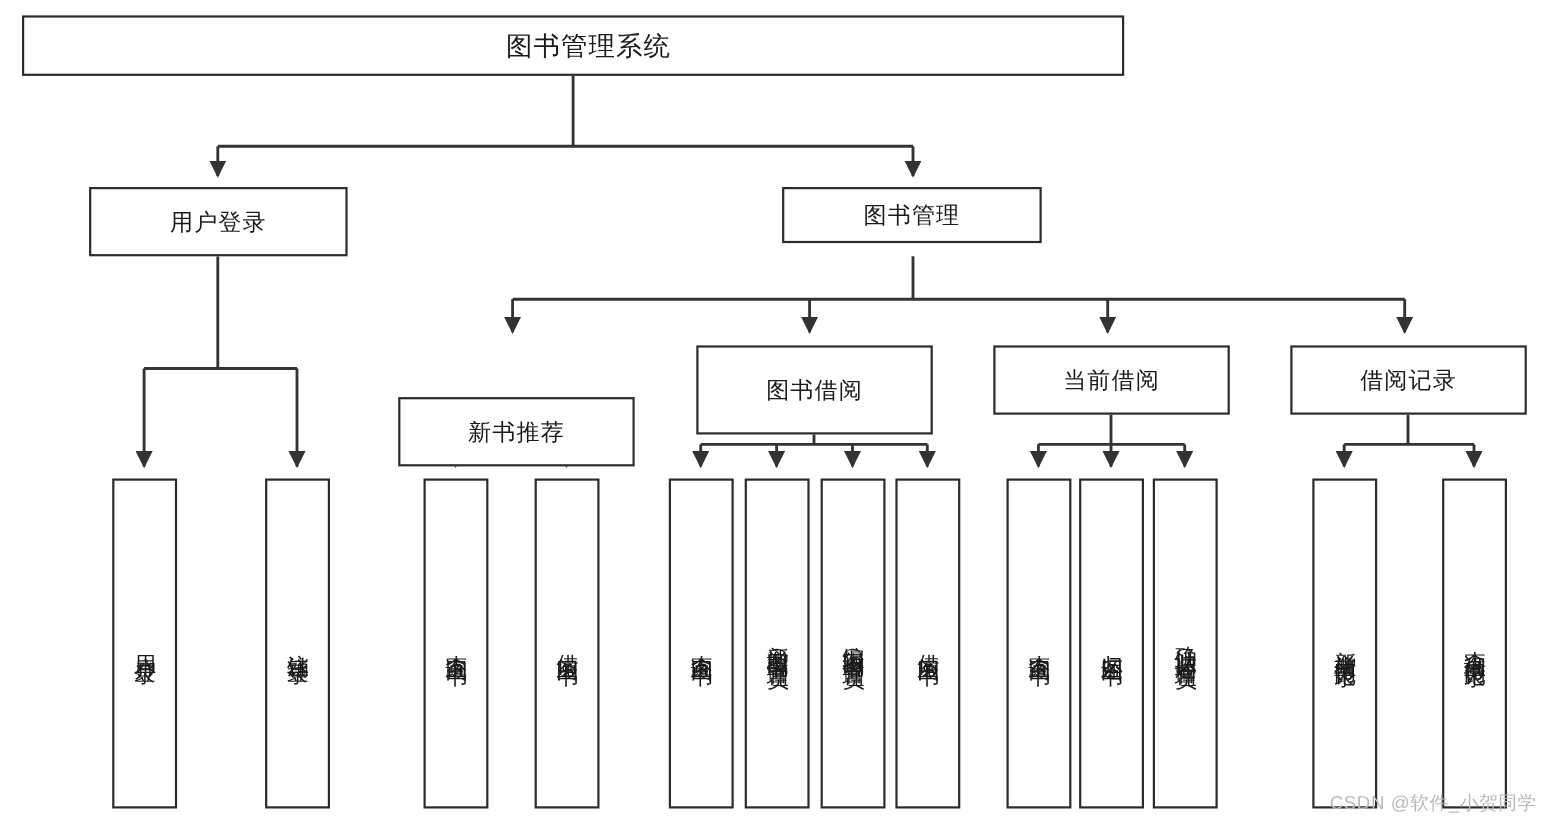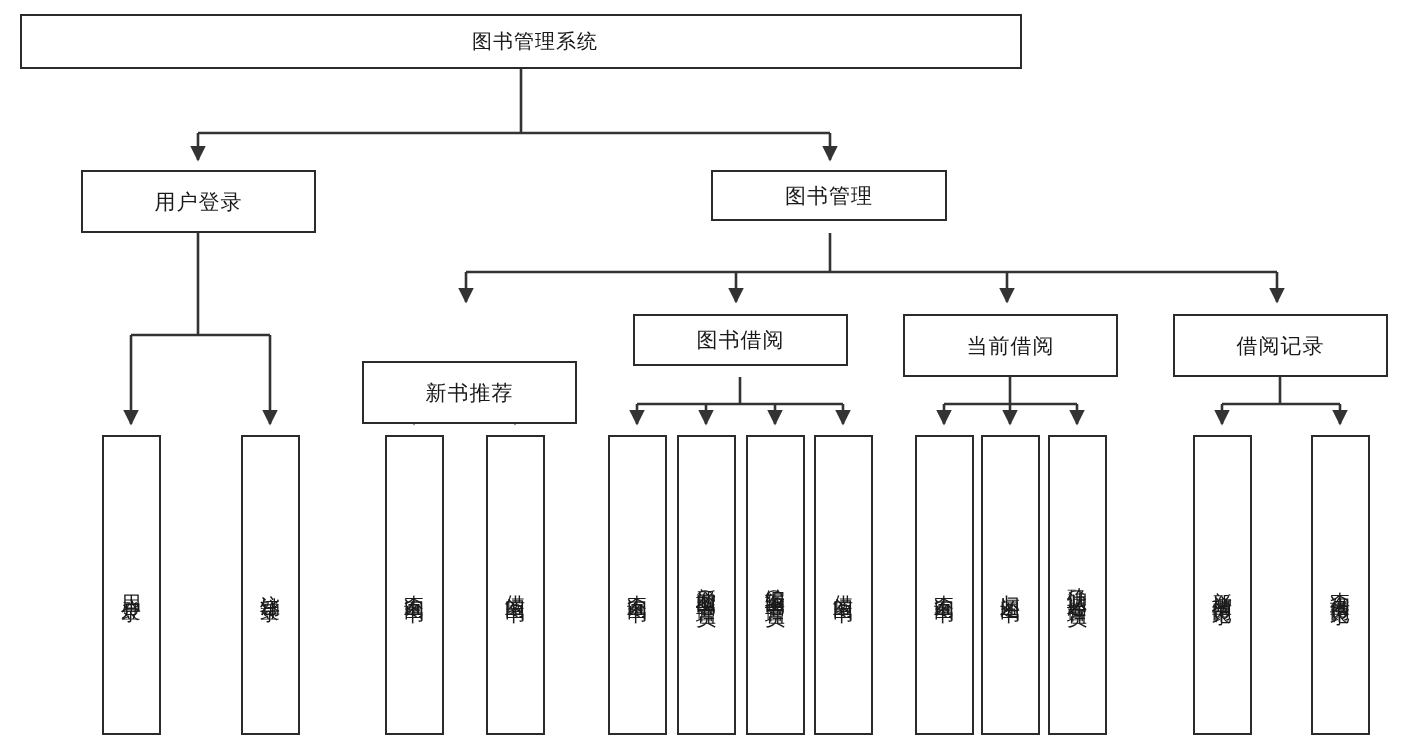--- a/index.html
+++ b/index.html
@@ -30,21 +30,21 @@
     font-size:20px;
     letter-spacing:2px;
   }
   .node.v .vtext{
     writing-mode:vertical-rl;
     text-orientation:upright;
     white-space:nowrap;
     line-height:1;
     letter-spacing:3px;
   }
-  .node.title{font-size:20px;padding-left:28px;}
+  .node.title{font-size:24px;padding-left:28px;}
   #watermark{
     position:absolute;
     right:8px;
     bottom:6px;
     font-size:17px;
     color:#b9b9b9;
     white-space:nowrap;
     letter-spacing:0.5px;
   }
 </style>
@@ -110,21 +110,21 @@
   <div class="node h" style="left:81px;top:170px;width:235px;height:63px;">
     <span>用户登录</span>
   </div>
   <div class="node h" style="left:711px;top:170px;width:236px;height:51px;">
     <span>图书管理</span>
   </div>
 
   <div class="node h" style="left:362px;top:314px;width:215px;height:63px;margin-top:47px;">
     <span>新书推荐</span>
   </div>
-  <div class="node h" style="left:633px;top:314px;width:215px;height:52px;">
+  <div class="node h" style="left:633px;top:314px;width:215px;height:81px;">
     <span>图书借阅</span>
   </div>
   <div class="node h" style="left:903px;top:314px;width:215px;height:63px;">
     <span>当前借阅</span>
   </div>
   <div class="node h" style="left:1173px;top:314px;width:215px;height:63px;">
     <span>借阅记录</span>
   </div>
 
   <div class="node v" style="left:102px;top:435px;width:59px;height:300px;">
@@ -164,13 +164,14 @@
     <span class="vtext">确认归还（管理员）</span>
   </div>
 
   <div class="node v" style="left:1193px;top:435px;width:59px;height:300px;">
     <span class="vtext">新增借阅记录</span>
   </div>
   <div class="node v" style="left:1311px;top:435px;width:59px;height:300px;">
     <span class="vtext">查询借阅记录</span>
   </div>
 
+  <div id="watermark">CSDN @软件_小贺同学</div>
 </div>
 
 </body></html>

